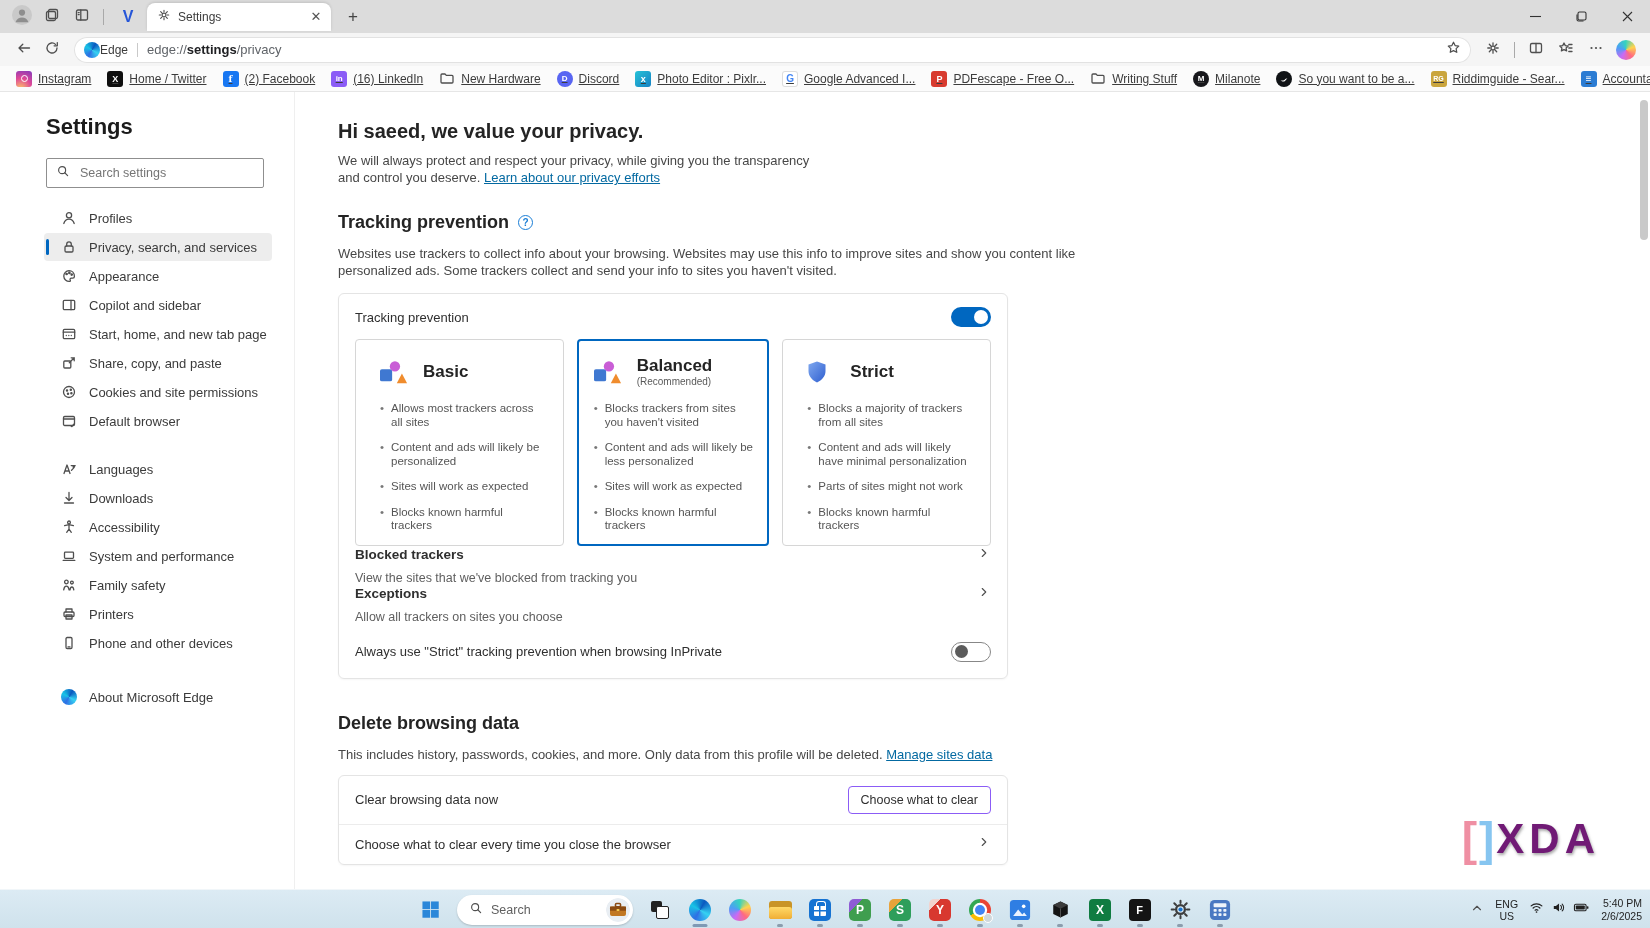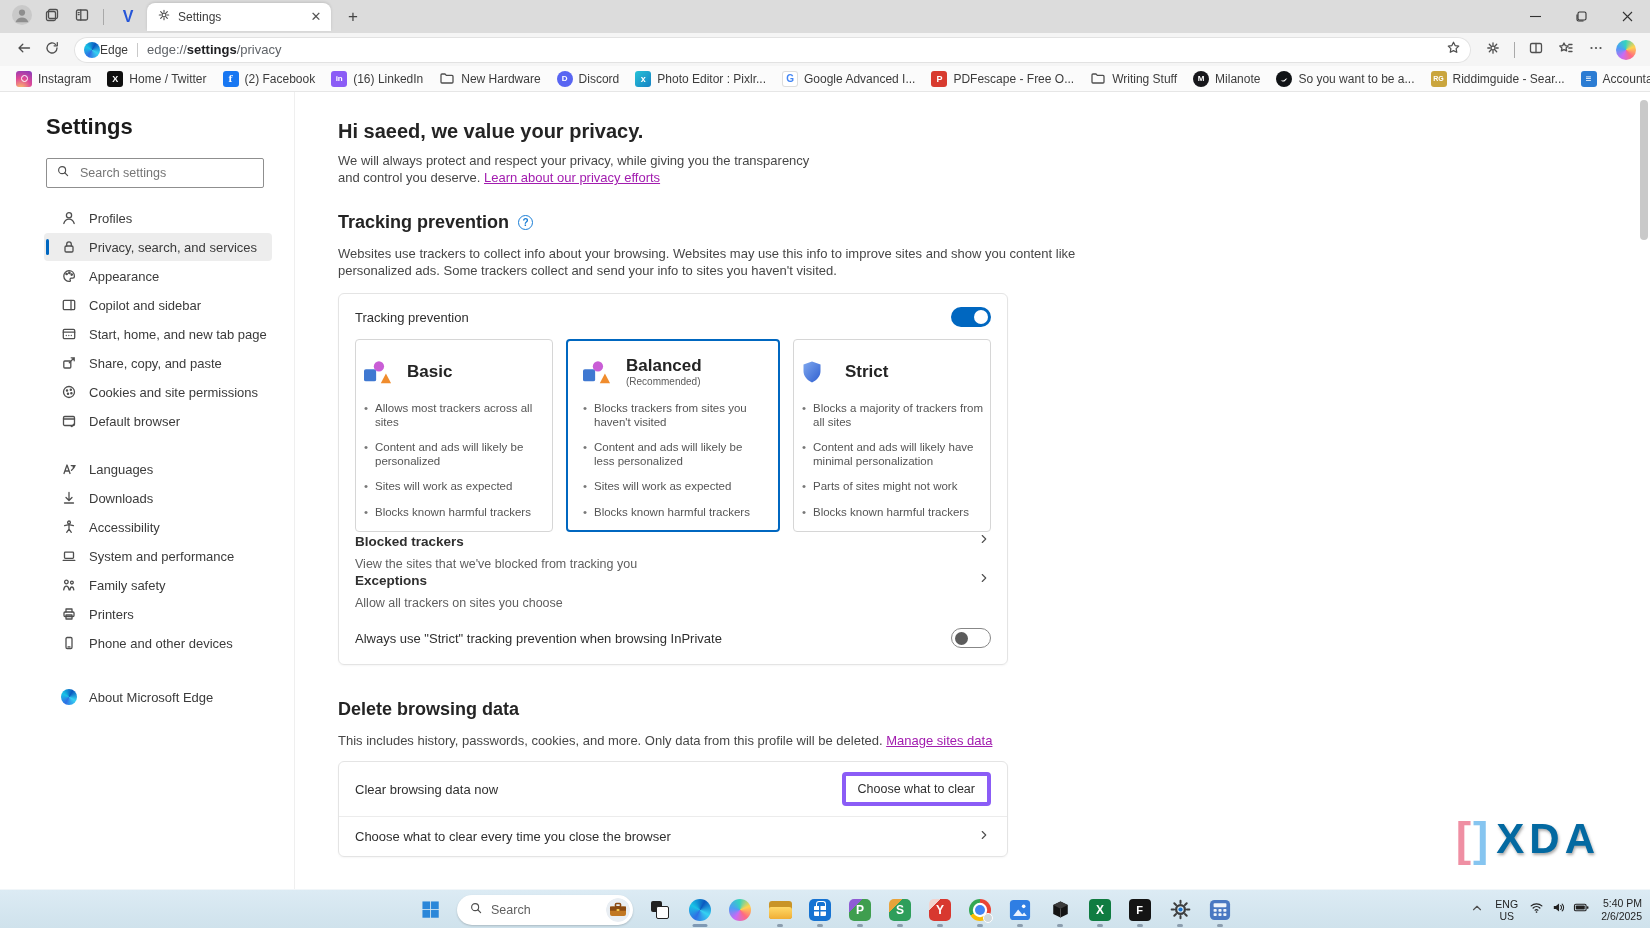--- a/index.html
+++ b/index.html
@@ -32,21 +32,21 @@
   .ab-star{margin-left:auto;}
   .tbr{display:flex;align-items:center;gap:2px;}
   .circle-ic{width:22px;height:22px;border-radius:50%;display:block;position:relative;}
   .ic-edge{background:conic-gradient(from 210deg,#2f6fe4,#19c3e6,#0a59c0,#35d2f2,#2f6fe4);}
   .ic-edge.small{width:16px;height:16px;}
   .ic-copilot{background:conic-gradient(from 140deg,#ff6a81,#c96af5,#4e9df5,#35d2c0,#ffd34e,#ff6a81);}
   .ic-copilot.small{width:20px;height:20px;}
 
   
   .bookmarks{height:26px;background:#fbfbfb;border-bottom:1px solid #e6e6e6;display:flex;align-items:center;padding:0 8px;font-size:12px;color:#3c3c3c;}
-  .bm{display:flex;align-items:center;gap:6px;padding:0 8px;height:22px;border-radius:4px;white-space:nowrap;}
+  .bm{display:flex;align-items:center;gap:6px;padding:0 8px;height:22px;border-radius:4px;white-space:nowrap;text-decoration:underline;}
   .favicon{width:16px;height:16px;border-radius:3px;display:flex;align-items:center;justify-content:center;font-size:9px;font-weight:bold;color:#fff;flex:0 0 16px;overflow:hidden;}
   .fi-ig{background:radial-gradient(circle at 30% 110%,#fdc468,#df4996 50%,#8a3ab9 95%);}
   .ig-ring{width:7px;height:7px;border:1.5px solid #fff;border-radius:50%;display:block;}
   .fi-x{background:#0f0f0f;}
   .fi-facebook{background:#1877f2;font-family:"DejaVu Serif",serif;}
   .fi-linkedin{background:#8b5cf6;font-size:8px;}
   .fi-discord{background:#5865f2;border-radius:50%;font-size:8px;}
   .fi-pixlr{background:linear-gradient(135deg,#26c2d7,#1581c4);}
   .fi-google{background:#fff;box-shadow:inset 0 0 0 1px #ddd;color:#4285f4;font-size:10px;}
   .fi-pdfescape{background:#d83b2f;}
@@ -66,65 +66,65 @@
   .nav-group.about{margin-top:26px;}
   .nav-item{position:relative;width:228px;height:28px;display:flex;align-items:center;gap:12px;padding-left:17px;margin-left:-2px;border-radius:4px;font-size:13px;color:#3b3b3b;margin-bottom:1px;}
   .nav-item.active{background:#ededed;}
   .nav-item.active::before{content:"";position:absolute;left:2px;top:6px;width:3px;height:16px;border-radius:2px;background:#0067c0;}
   .nav-icon{width:16px;height:16px;flex:0 0 16px;display:flex;align-items:center;justify-content:center;}
   .nav-label{white-space:nowrap;}
 
   .main{flex:1;position:relative;padding-left:43px;}
   h1.greet{font-size:20px;font-weight:700;color:#242424;margin:28px 0 0;}
   p.greet-p{font-size:13px;color:#474747;line-height:17px;margin:9px 0 0;}
-  a.link{color:#a21caf;text-decoration:underline;cursor:pointer;}
+  a.link{color:#0369a1;text-decoration:underline;cursor:pointer;}
   h2.sec{font-size:18px;font-weight:600;color:#242424;margin:26px 0 0;display:flex;align-items:center;gap:9px;}
   .help{width:15px;height:15px;border-radius:50%;border:1.5px solid #1a7ed6;color:#1a7ed6;font-size:10px;font-weight:700;display:flex;align-items:center;justify-content:center;}
   p.sec-p{font-size:13px;color:#474747;line-height:17px;margin:12px 0 0;}
 
   .panel{margin-top:14px;width:670px;border:1px solid #e4e4e4;border-radius:6px;padding:13px 16px 8px;box-shadow:0 1px 2px rgba(0,0,0,.04);}
   .row-between{display:flex;align-items:center;justify-content:space-between;}
   .lbl{font-size:13px;color:#2f2f2f;}
   .toggle{width:40px;height:20px;border-radius:10px;position:relative;flex:0 0 40px;}
   .toggle.on{background:#0067c0;}
   .toggle.on::after{content:"";position:absolute;right:3px;top:3px;width:14px;height:14px;border-radius:50%;background:#fff;}
   .toggle.off{background:#fff;border:1px solid #878787;}
   .toggle.off::after{content:"";position:absolute;left:3px;top:2.5px;width:13px;height:13px;border-radius:50%;background:#5c5c5c;}
 
   .tp-cards{display:flex;gap:13px;margin-top:12px;}
-  .tp-card{flex:1;border:1px solid #d6d6d6;border-radius:4px;padding:14px 6px 4px;min-height:150px;background:#fff;}
+  .tp-card{flex:1;border:1px solid #d6d6d6;border-radius:4px;padding:14px 22px 4px;min-height:150px;background:#fff;}
   .tp-card.selected{border:2px solid #0067c0;padding:13px 13px 3px;}
   .tp-head{display:flex;align-items:center;gap:13px;min-height:36px;}
   .tp-title{font-size:17px;font-weight:600;color:#242424;line-height:1.05;}
   .tp-badge{font-size:10px;color:#5a5a5a;margin-top:2px;}
   .tp-list{margin:9px 0 0;padding:0;list-style:none;}
   .tp-list li{font-size:11.5px;color:#555;line-height:13.5px;margin:12px 0 8px;padding-left:13px;position:relative;}
   .tp-list li::before{content:"\2022";position:absolute;left:2px;color:#777;}
   .tp-shape-icon{width:32px;display:flex;}
 
   .sub-section{}
   .sub-title{font-size:13.5px;font-weight:600;color:#2f2f2f;}
   .sub-desc{font-size:12.5px;color:#5f5f5f;margin-top:7px;}
   .chev{color:#5f5f5f;display:flex;}
   .inprivate{margin:18px 0 8px;}
 
   h2.sec2{font-size:18px;font-weight:600;color:#242424;margin:34px 0 0;}
   .dd-card{margin-top:12px;width:670px;border:1px solid #e4e4e4;border-radius:6px;box-shadow:0 1px 2px rgba(0,0,0,.04);}
   .dd-row{display:flex;align-items:center;justify-content:space-between;padding:10px 16px;min-height:45px;}
   .dd-row.second{border-top:1px solid #ececec;min-height:40px;}
-  .btn{font-size:12.5px;color:#2f2f2f;background:#fff;border:4px solid #8b5cf6;border-radius:4px;padding:6px 12px;font-family:inherit;}
+  .btn{font-size:12.5px;color:#2f2f2f;background:#fff;border:1px solid #8b5cf6;border-radius:4px;padding:6px 12px;font-family:inherit;}
 
   .scrollbar{position:absolute;right:1px;top:4px;bottom:4px;width:11px;}
   .scroll-thumb{position:absolute;right:1px;top:4px;width:8px;height:140px;border-radius:4px;background:#c9c9c9;}
 
   .xda{position:absolute;right:50px;bottom:26px;display:flex;align-items:center;gap:2px;user-select:none;}
   .xq{font-size:46px;font-weight:900;line-height:40px;}
   .xq.l{color:#ef8fa3;}
   .xq.r{color:#86c5f0;}
-  .xda-text{font-size:42px;font-weight:800;letter-spacing:5px;color:#0369a1;text-shadow:1px 2px 3px rgba(110,110,110,.6);margin-left:6px;text-align:right;}
+  .xda-text{font-size:42px;font-weight:800;letter-spacing:5px;color:#701a75;text-shadow:1px 2px 3px rgba(110,110,110,.6);text-align:right;}
 
   
   .taskbar{position:absolute;left:0;bottom:0;width:1650px;height:39px;background:linear-gradient(180deg,#dcebf4,#cfe2ec);border-top:1px solid rgba(255,255,255,.7);}
   .tb-center{position:absolute;left:50%;top:0;height:39px;transform:translateX(-50%);display:flex;align-items:center;gap:2px;}
   .tb-item{width:38px;height:36px;display:flex;align-items:center;justify-content:center;position:relative;border-radius:4px;}
   .run{position:absolute;bottom:1px;left:50%;transform:translateX(-50%);width:6px;height:3px;border-radius:2px;background:#8b9dad;}
   .run.active{width:15px;background:#7e99b4;}
   .tb-search{width:176px;height:30px;border-radius:15px;background:#fff;display:flex;align-items:center;gap:8px;padding:0 3px 0 12px;margin:0 6px;box-shadow:0 1px 2px rgba(0,0,0,.18);}
   .tb-search-label{font-size:12.5px;color:#5f5f5f;flex:1;}
   .tb-search-img{width:24px;height:24px;border-radius:12px;overflow:hidden;flex:0 0 24px;display:flex;}

